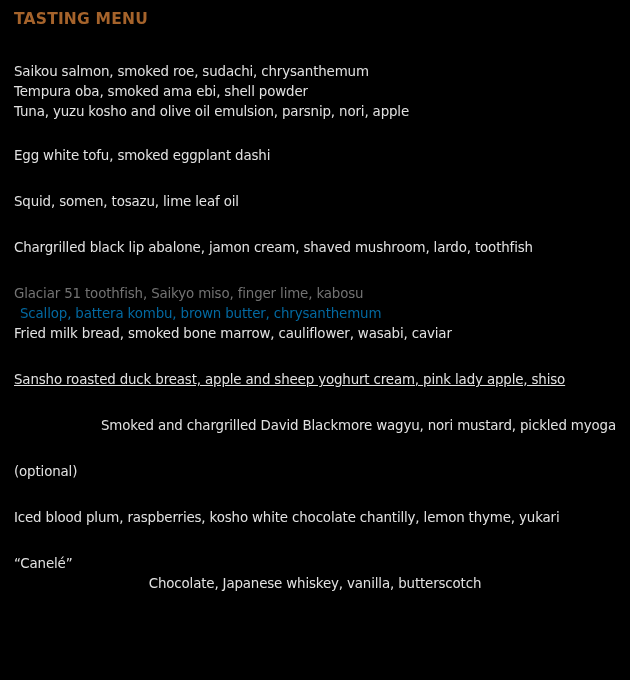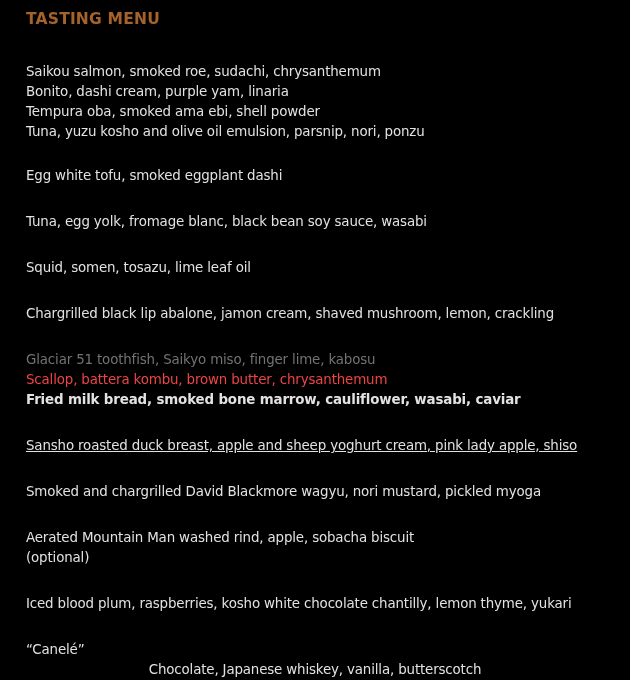--- a/index.html
+++ b/index.html
@@ -1,21 +1,21 @@
 <!DOCTYPE html>
 <html><head>
 <meta charset="utf-8">
 <style>
   html, body { margin: 0; padding: 0; }
   body {
     width: 630px; height: 680px; overflow: hidden;
     background: #000000;
     font-family: "DejaVu Sans", "Liberation Sans", sans-serif;
   }
-  .page { position: relative; padding: 0 26px; }
+  .page { position: relative; padding: 0 14px; }
   .title {
     margin: 0; padding-top: 9px;
     font-size: 15.5px; font-weight: bold; letter-spacing: 0.2px;
     line-height: 20px; height: 20px;
     text-transform: uppercase;
   }
   .menu { margin-top: 33px; }
   .course { margin: 0 0 26px 0; }
   .line {
     display: block;
@@ -24,47 +24,42 @@
   }
 </style>
 </head>
 <body style="background: rgb(0, 0, 0);">
 
 <div class="page">
   <h1 class="title" style="color: rgb(165, 99, 43);">TASTING MENU</h1>
   <div class="menu" id="menu">
       <p class="course">
         <span class="line" style="color: rgb(226, 226, 226);">Saikou salmon, smoked roe, sudachi, chrysanthemum</span>
-        <span class="line" style="color: rgb(226, 226, 226);">Bonito, dashi cream, purple yam, linaria</span>
         <span class="line" style="color: rgb(226, 226, 226);">Tempura oba, smoked ama ebi, shell powder</span>
-        <span class="line" style="color: rgb(226, 226, 226);">Tuna, yuzu kosho and olive oil emulsion, parsnip, nori, ponzu</span>
+        <span class="line" style="color: rgb(226, 226, 226);">Tuna, yuzu kosho and olive oil emulsion, parsnip, nori, apple</span>
         <span class="line" style="color: rgb(226, 226, 226); margin-top: 24px;">Egg white tofu, smoked eggplant dashi</span>
-      </p>
-      <p class="course">
-        <span class="line" style="color: rgb(226, 226, 226);">Tuna, egg yolk, fromage blanc, black bean soy sauce, wasabi</span>
       </p>
       <p class="course">
         <span class="line" style="color: rgb(226, 226, 226);">Squid, somen, tosazu, lime leaf oil</span>
       </p>
       <p class="course">
-        <span class="line" style="color: rgb(226, 226, 226);">Chargrilled black lip abalone, jamon cream, shaved mushroom, lemon, crackling</span>
+        <span class="line" style="color: rgb(226, 226, 226);">Chargrilled black lip abalone, jamon cream, shaved mushroom, lardo, toothfish</span>
       </p>
       <p class="course">
         <span class="line" style="color: #737373;">Glaciar 51 toothfish, Saikyo miso, finger lime, kabosu</span>
-        <span class="line" style="color: #ef4444;">Scallop, battera kombu, brown butter, chrysanthemum</span>
-        <span class="line" style="color: rgb(226, 226, 226); font-weight: bold;">Fried milk bread, smoked bone marrow, cauliflower, wasabi, caviar</span>
+        <span class="line" style="color: #0369a1; margin-left: 6px;">Scallop, battera kombu, brown butter, chrysanthemum</span>
+        <span class="line" style="color: rgb(226, 226, 226);">Fried milk bread, smoked bone marrow, cauliflower, wasabi, caviar</span>
       </p>
       <p class="course">
         <span class="line" style="color: rgb(226, 226, 226); text-decoration: underline;">Sansho roasted duck breast, apple and sheep yoghurt cream, pink lady apple, shiso</span>
       </p>
       <p class="course">
-        <span class="line" style="color: rgb(226, 226, 226);">Smoked and chargrilled David Blackmore wagyu, nori mustard, pickled myoga</span>
+        <span class="line" style="color: rgb(226, 226, 226); text-align: right;">Smoked and chargrilled David Blackmore wagyu, nori mustard, pickled myoga</span>
       </p>
       <p class="course">
-        <span class="line" style="color: rgb(226, 226, 226);">Aerated Mountain Man washed rind, apple, sobacha biscuit</span>
         <span class="line" style="color: rgb(226, 226, 226);">(optional)</span>
       </p>
       <p class="course">
         <span class="line" style="color: rgb(226, 226, 226);">Iced blood plum, raspberries, kosho white chocolate chantilly, lemon thyme, yukari</span>
       </p>
       <p class="course">
         <span class="line" style="color: rgb(226, 226, 226);">“Canelé”</span>
         <span class="line" style="color: rgb(226, 226, 226); text-align: center;">Chocolate, Japanese whiskey, vanilla, butterscotch</span>
       </p>
     </div>

